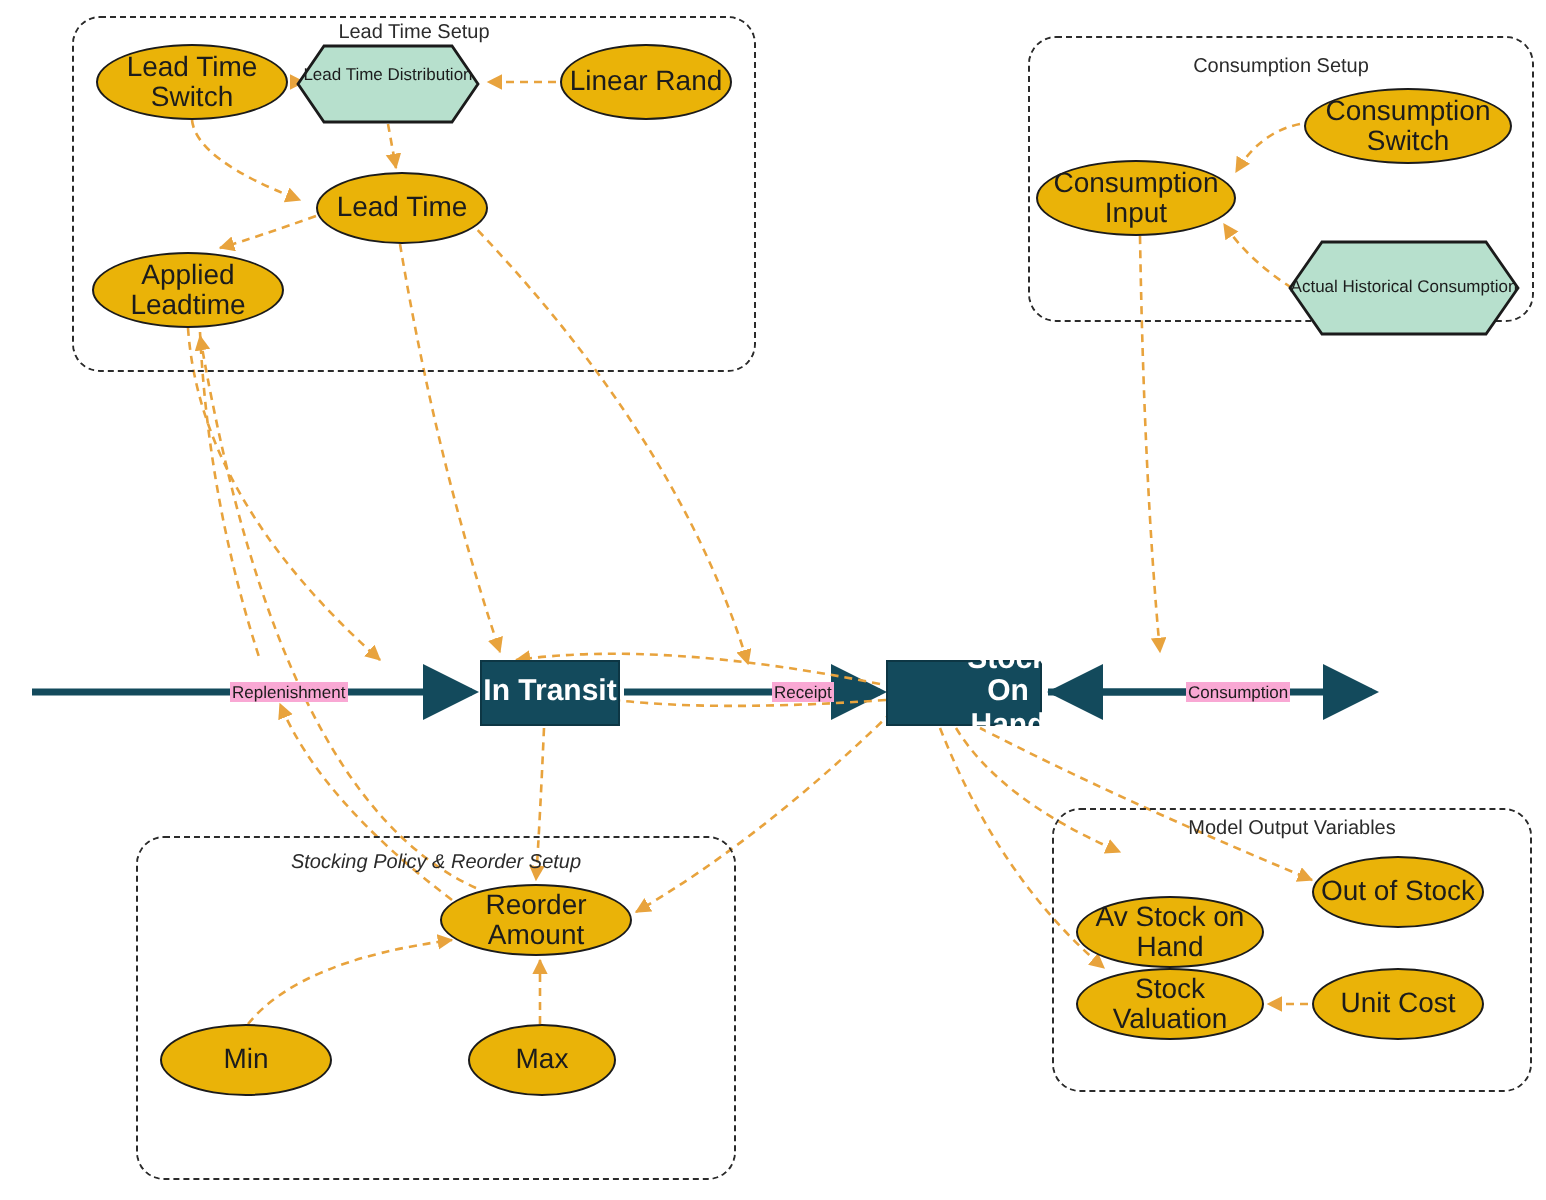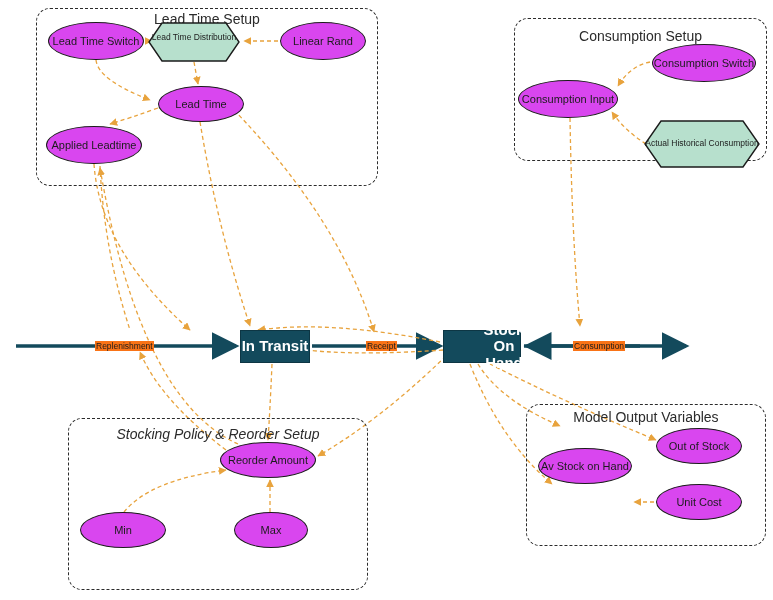--- a/index.html
+++ b/index.html
@@ -25,40 +25,40 @@
     height: 600px;
   }
   .group-box {
     position: absolute;
     border: 1.5px dashed #2b2b2b;
     border-radius: 14px;
     box-sizing: border-box;
   }
   .group-title {
     position: absolute;
-    font-size: 14px;
+    font-size: 10px;
     color: #2b2b2b;
     white-space: nowrap;
     text-align: center;
   }
   .node {
     position: absolute;
     box-sizing: border-box;
     display: flex;
     align-items: center;
     justify-content: center;
     text-align: center;
     line-height: 1.1;
   }
   .ellipse {
-    background: #d946ef;
+    background: #eab308;
     border: 1.6px solid #1b1b1b;
     border-radius: 50%;
     color: #1c1c1c;
-    font-size: 11px;
+    font-size: 14px;
   }
   .hex-wrap {
     position: absolute;
     display: flex;
     align-items: center;
     justify-content: center;
   }
   .hex-label {
     position: relative;
     z-index: 2;
@@ -77,23 +77,24 @@
     background: #134a5c;
     border: 1px solid #0d3644;
     color: #ffffff;
     font-size: 15px;
     font-weight: bold;
   }
   .flow-label {
     position: absolute;
     font-size: 8.5px;
     color: #1c1c1c;
-    background: #f97316;
+    background: #f9a8d4;
     padding: 0 1px;
     white-space: nowrap;
+    margin-left: 20px;
   }
 </style>
 </head>
 <body>
 
 <div id="canvas">
 
   <svg id="svg-layer" viewBox="0 0 773 600">
     <defs>
       <marker id="arrow-orange" markerWidth="7" markerHeight="7" refX="5.5" refY="3" orient="auto">
@@ -194,20 +195,21 @@
   <div class="node ellipse" style="left:220px; top:442px; width:96px; height:36px;">Reorder Amount</div>
 
   <div class="node ellipse" style="left:80px; top:512px; width:86px; height:36px;">Min</div>
 
   <div class="node ellipse" style="left:234px; top:512px; width:74px; height:36px;">Max</div>
 
   <div class="node ellipse" style="left:538px; top:448px; width:94px; height:36px;">Av Stock on Hand</div>
 
   <div class="node ellipse" style="left:656px; top:428px; width:86px; height:36px;">Out of Stock</div>
 
+  <div class="node ellipse" style="left:538px; top:484px; width:94px; height:36px;">Stock Valuation</div>
 
   <div class="node ellipse" style="left:656px; top:484px; width:86px; height:36px;">Unit Cost</div>
 
   <div class="flow-label" style="left:95px; top:341px;">Replenishment</div>
   <div class="flow-label" style="left:366px; top:341px;">Receipt</div>
   <div class="flow-label" style="left:573px; top:341px;">Consumption</div>
 
 </div>
 
 </body></html>

